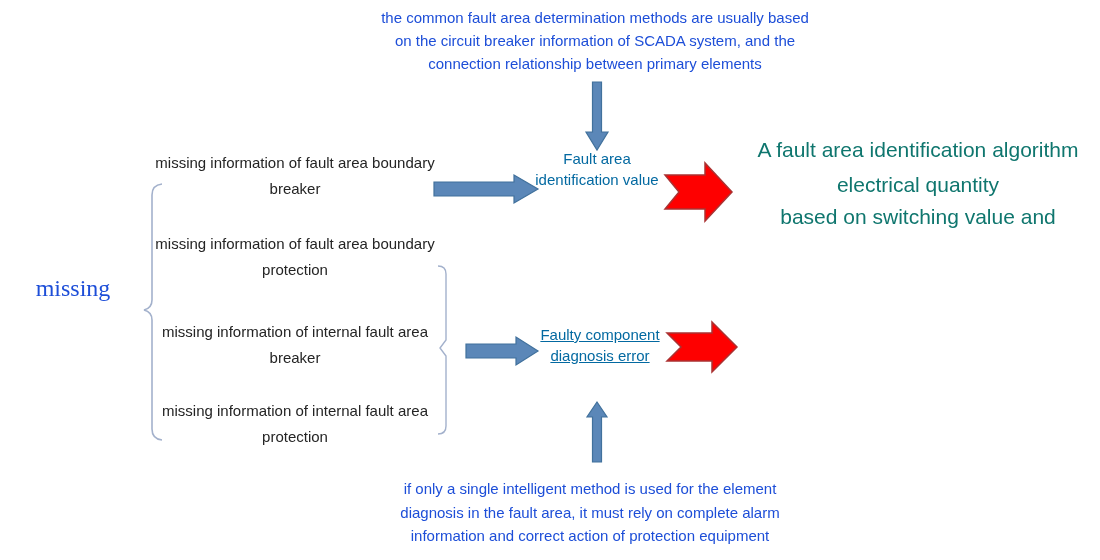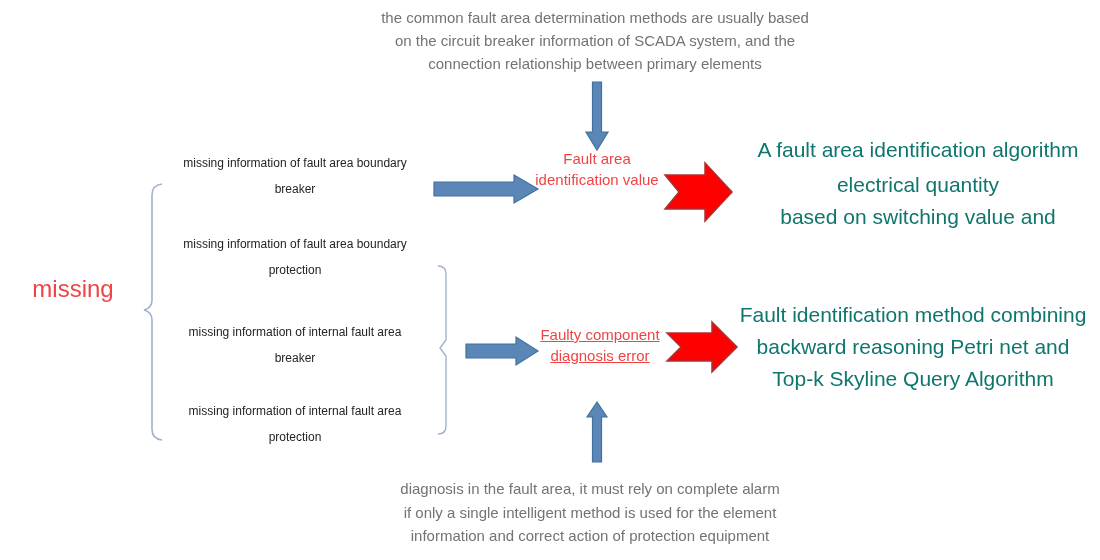--- a/index.html
+++ b/index.html
@@ -10,50 +10,50 @@
     background: #ffffff;
     font-family: "Liberation Sans", sans-serif;
     color: #1f1f1f;
     overflow: hidden;
   }
   .abs { position: absolute; }
   .note {
     font-size: 15px;
     line-height: 23px;
     text-align: center;
-    color: #737373;
+    color: #1d4ed8;
   }
   .item {
     width: 290px;
     left: 150px;
-    font-size: 12px;
+    font-size: 15px;
     line-height: 26px;
     text-align: center;
     color: #242424;
   }
   .errlabel {
     width: 160px;
     font-size: 15px;
     line-height: 21px;
     text-align: center;
-    color: #ef4444;
+    color: #0369a1;
   }
   .outcome {
     width: 360px;
     font-size: 21px;
     line-height: 32px;
     text-align: center;
     color: #0f766e;
   }
   .serif-label {
-    font-family: Liberation Sans, sans-serif;
+    font-family: Liberation Serif, serif;
     font-size: 24px;
     line-height: 33px;
     text-align: center;
-    color: #ef4444;
+    color: #1d4ed8;
     width: 130px;
   }
   .line { display: block; }
   svg { display: block; overflow: visible; }
 </style>
 </head>
 <body>
 
 <div id="canvas">
 
@@ -121,29 +121,24 @@
   </div>
 
   <svg class="abs" style="left:464px; top:334px;" width="78" height="34" viewBox="0 0 78 34">
     <polygon points="2,10 52,10 52,3 74,17 52,31 52,24 2,24" stroke-width="1.2" fill="#5b87b8" stroke="#41719c"></polygon>
   </svg>
 
   <svg class="abs" style="left:664px; top:318px;" width="76" height="58" viewBox="0 0 76 58">
     <polygon points="3,15 48,15 48,4 73,29 48,54 48,43 3,43 17,29" stroke-width="1.5" fill="#fe0000" stroke="#aa3232"></polygon>
   </svg>
 
-  <div class="abs outcome" style="left:733px; top:299px;">
-    <span class="line">Fault identification method combining</span>
-    <span class="line">backward reasoning Petri net and</span>
-    <span class="line">Top-k Skyline Query Algorithm</span>
-  </div>
 
   <svg class="abs" style="left:585px; top:400px;" width="24" height="64" viewBox="0 0 24 64">
     <polygon points="12,2 22,17 16.5,17 16.5,62 7.5,62 7.5,17 2,17" stroke-width="1.2" fill="#5b87b8" stroke="#41719c"></polygon>
   </svg>
 
   <div class="abs note" style="left:330px; top:477px; width:520px; line-height:23.5px;">
+    <span class="line">if only a single intelligent method is used for the element</span>
     <span class="line">diagnosis in the fault area, it must rely on complete alarm</span>
-    <span class="line">if only a single intelligent method is used for the element</span>
     <span class="line">information and correct action of protection equipment</span>
   </div>
 
 </div>
 
 </body></html>

